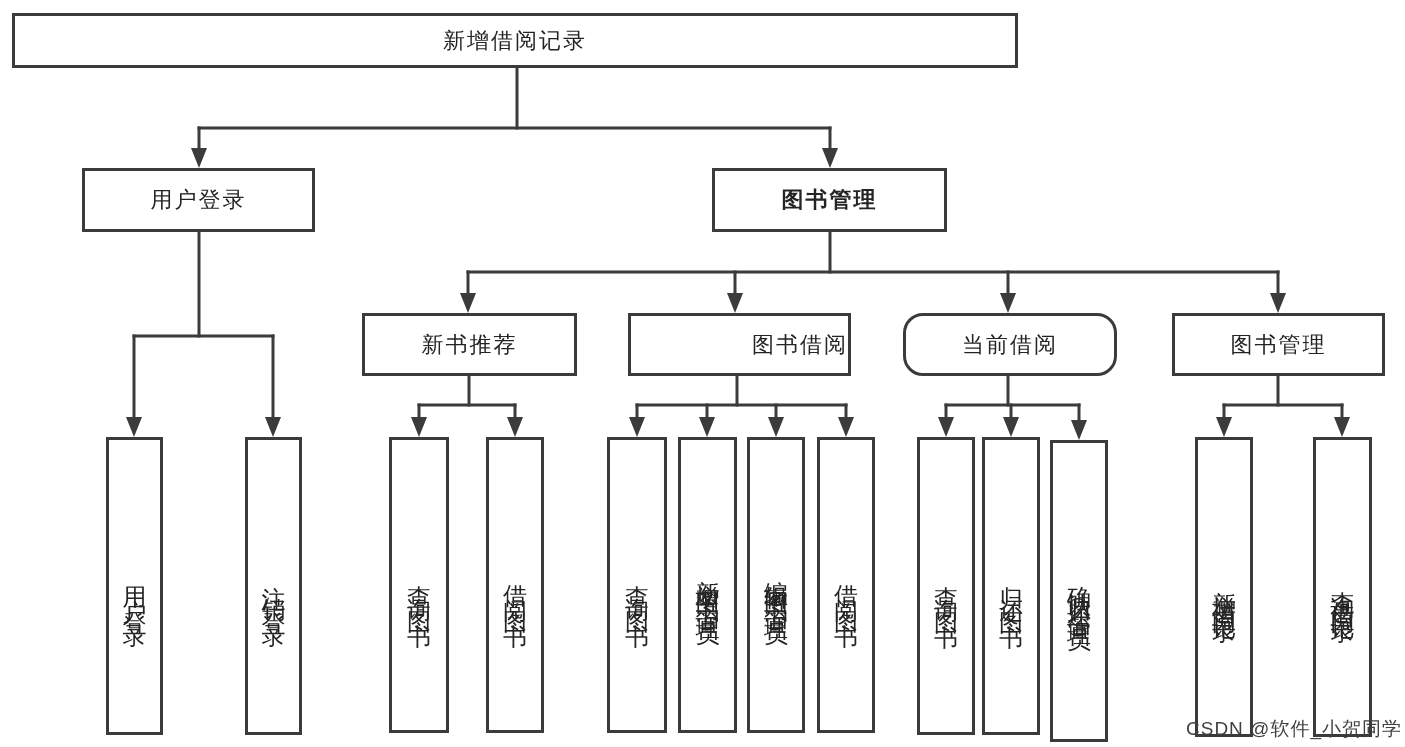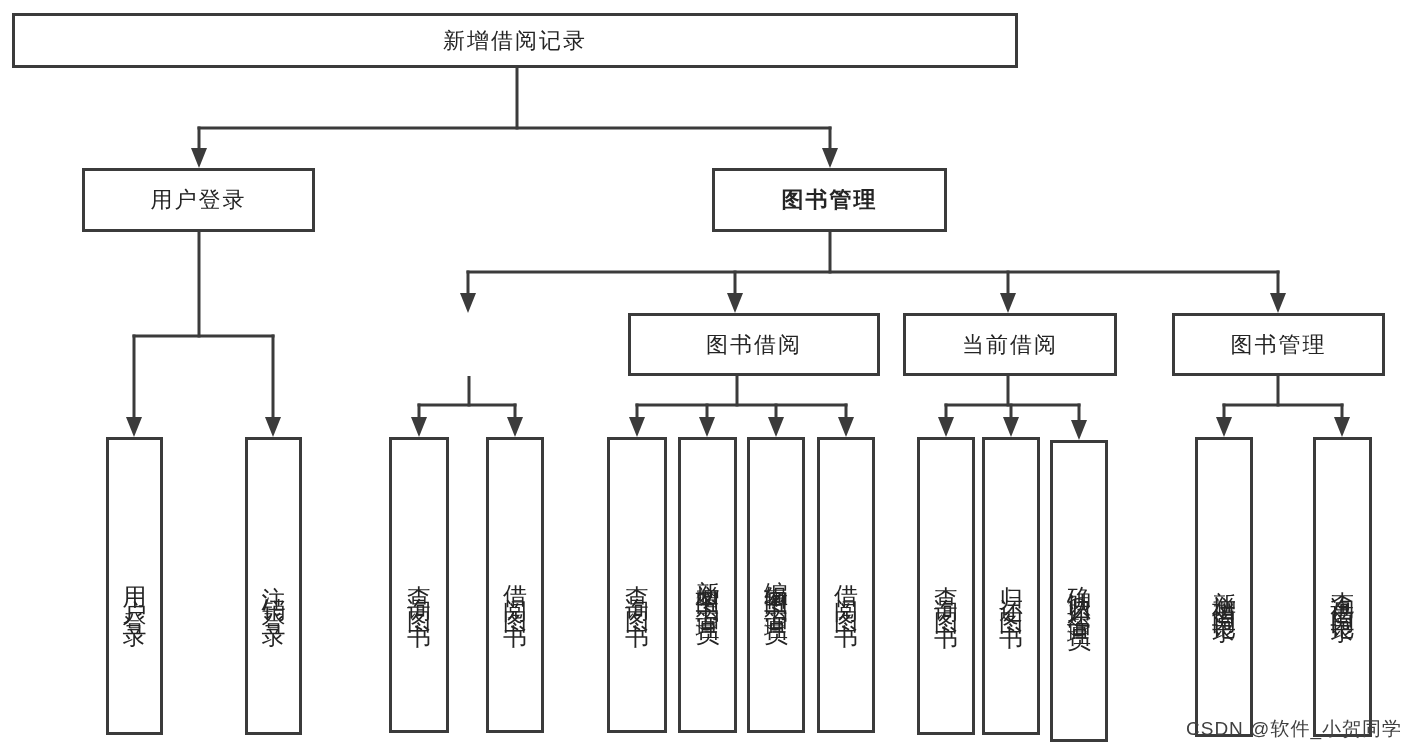--- a/index.html
+++ b/index.html
@@ -94,24 +94,27 @@
     <span>新增借阅记录</span>
   </div>
 
   <div class="hbox" style="left:82px; top:168px; width:233px; height:64px;">
     <span>用户登录</span>
   </div>
   <div class="hbox" style="left:712px; top:168px; width:235px; height:64px;font-weight:bold;">
     <span>图书管理</span>
   </div>
 
-  <div class="hbox" style="left:628px; top:313px; width:252px; height:63px;">
+  <div class="hbox" style="left:362px; top:313px; width:215px; height:63px;">
+    <span>新书推荐</span>
+  </div>
+  <div class="hbox" style="left:628px; top:313px; width:223px; height:63px;justify-content:flex-end;">
     <span>图书借阅</span>
   </div>
-  <div class="hbox" style="left:903px; top:313px; width:214px; height:63px;">
+  <div class="hbox" style="left:903px; top:313px; width:214px; height:63px;border-radius:20px;">
     <span>当前借阅</span>
   </div>
   <div class="hbox" style="left:1172px; top:313px; width:213px; height:63px;">
     <span>图书管理</span>
   </div>
 
   <div class="vbox" style="left:106px; top:437px; width:57px; height:298px;">
     <span class="vtext s">用户登录</span>
   </div>
   <div class="vbox" style="left:245px; top:437px; width:57px; height:298px;">

